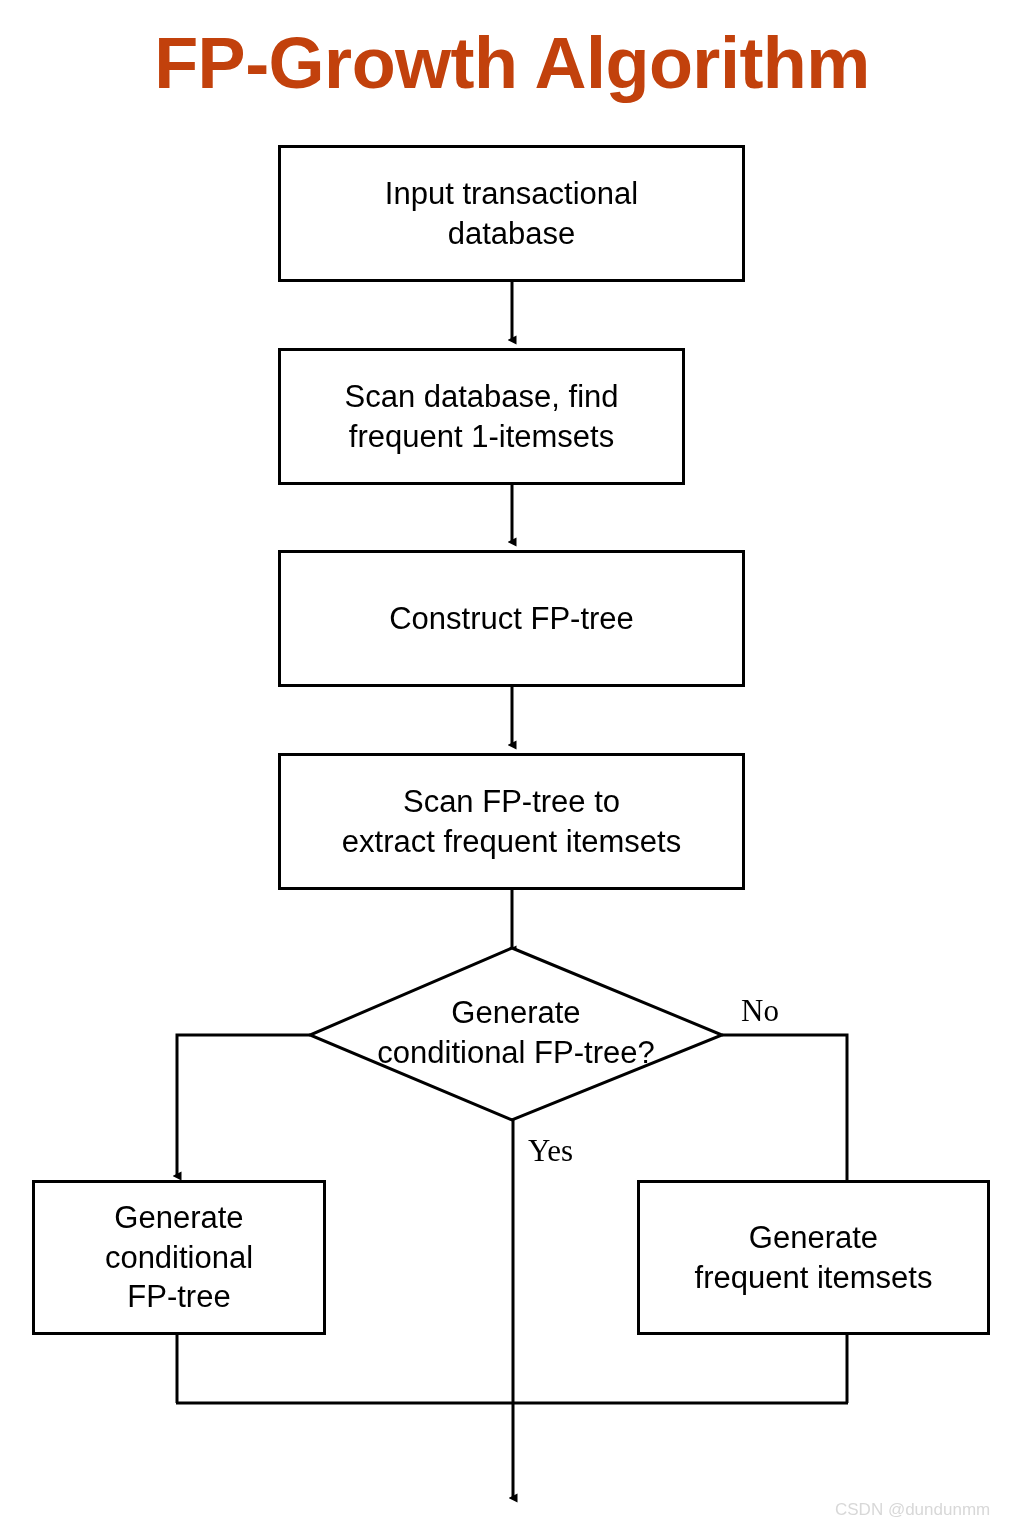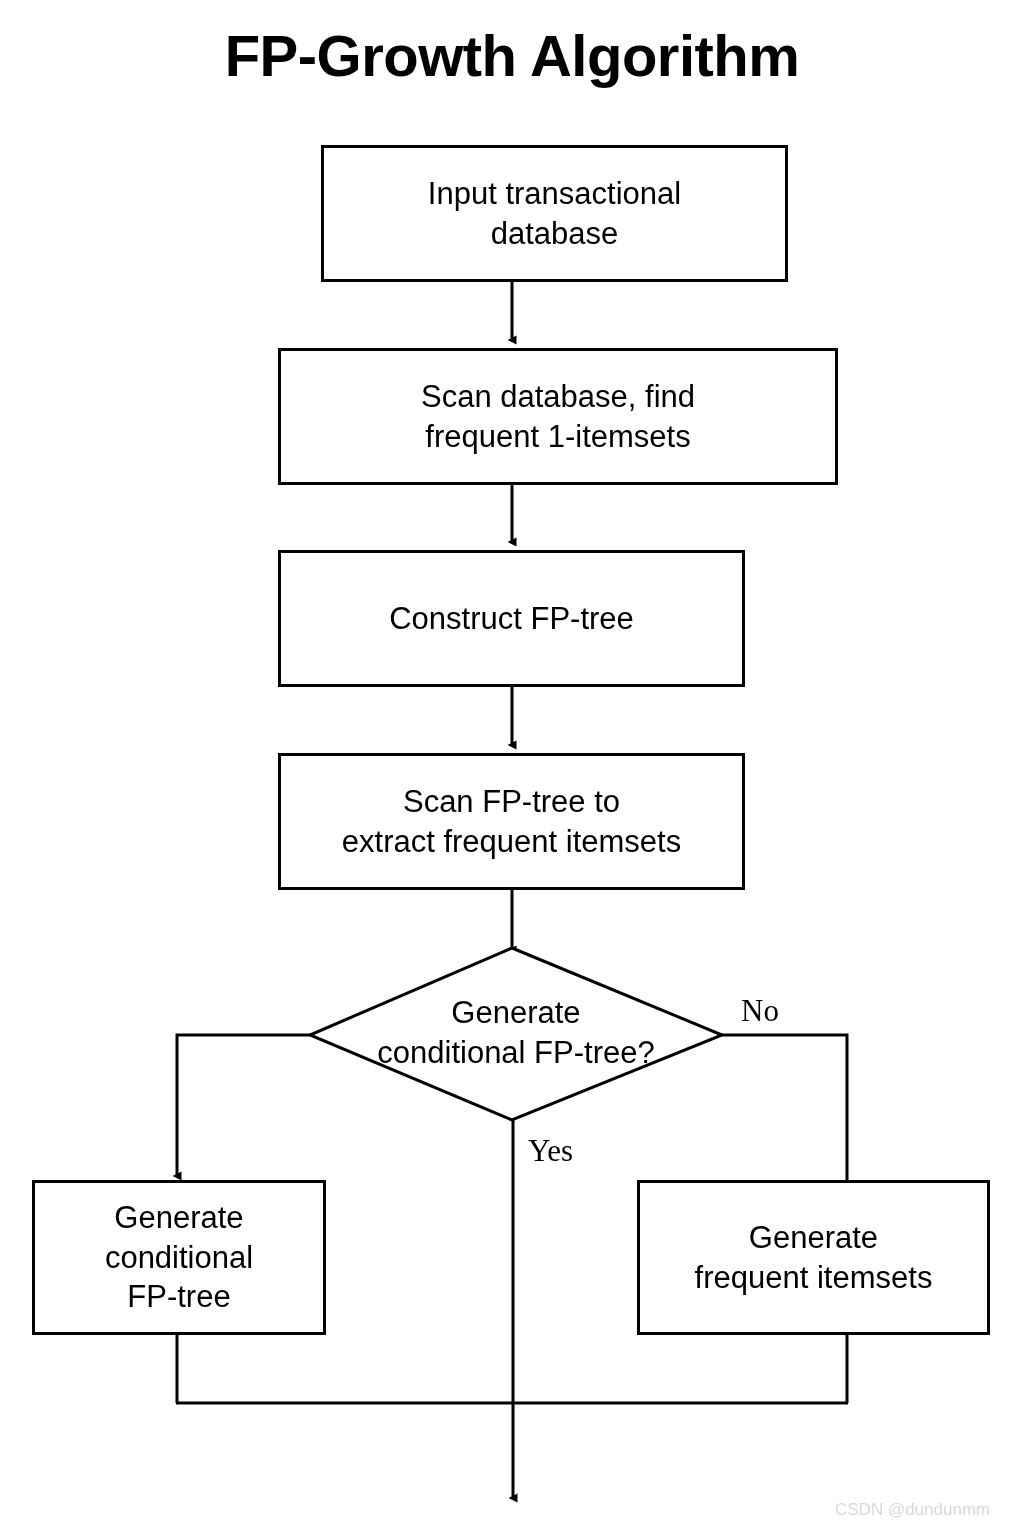--- a/index.html
+++ b/index.html
@@ -26,23 +26,23 @@
     height: 1536px;
   }
   .chart-title {
     position: absolute;
     left: 0;
     top: 24px;
     width: 1024px;
     text-align: center;
     font-family: "Liberation Sans", sans-serif;
     font-weight: bold;
-    font-size: 58px;
+    font-size: 72px;
     letter-spacing: -0.5px;
-    color: #000000;
+    color: #c2410c;
     line-height: 1.1;
     white-space: nowrap;
   }
   .node {
     position: absolute;
     box-sizing: border-box;
     display: flex;
     align-items: center;
     justify-content: center;
     text-align: center;
@@ -113,26 +113,26 @@
 
     <line x1="513" y1="1120" x2="513" y2="1498" stroke="#000000" stroke-width="3" marker-end="url(#arrowhead)"></line>
 
     <line x1="177" y1="1335" x2="177" y2="1403" stroke="#000000" stroke-width="3"></line>
 
     <line x1="847" y1="1335" x2="847" y2="1403" stroke="#000000" stroke-width="3"></line>
 
     <line x1="176" y1="1403" x2="848" y2="1403" stroke="#000000" stroke-width="3"></line>
   </svg>
 
-  <div class="node" style="left:278px; top:145px; width:467px; height:137px;margin-left:43px;">
+  <div class="node" style="left:278px; top:145px; width:467px; height:137px;">
     <span>Input transactional
 database</span>
   </div>
 
-  <div class="node" style="left:278px; top:348px; width:560px; height:137px;">
+  <div class="node" style="left:278px; top:348px; width:407px; height:137px;">
     <span>Scan database, find
 frequent 1-itemsets</span>
   </div>
 
   <div class="node" style="left:278px; top:550px; width:467px; height:137px;">
     <span>Construct FP-tree</span>
   </div>
 
   <div class="node" style="left:278px; top:753px; width:467px; height:137px;">
     <span>Scan FP-tree to

